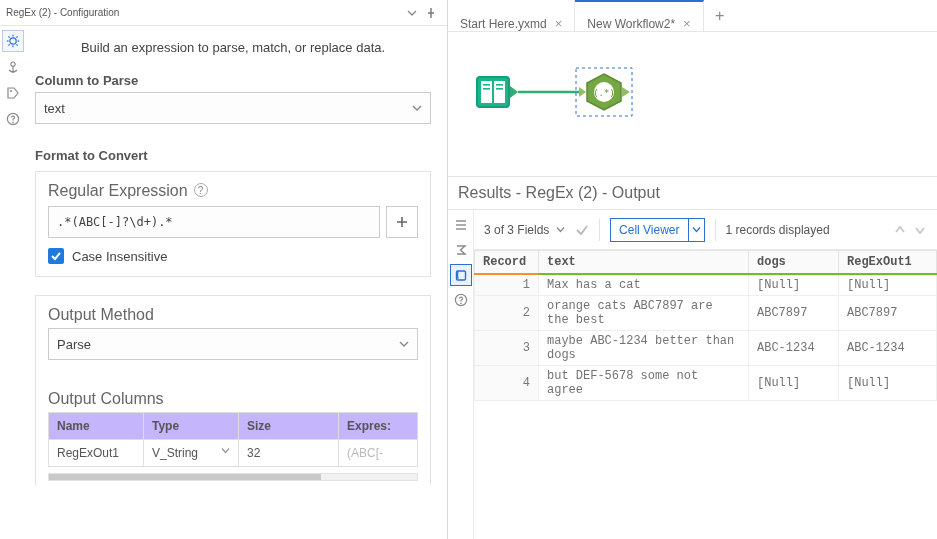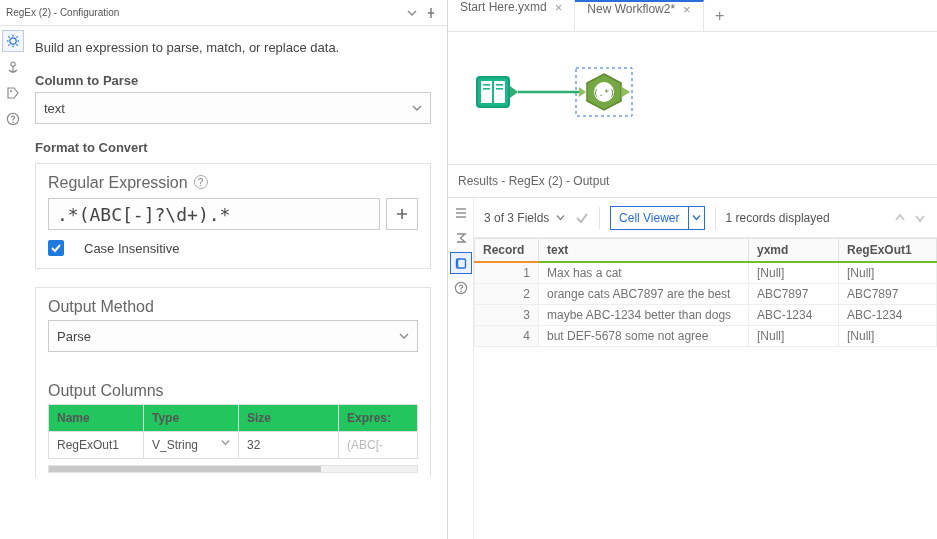--- a/index.html
+++ b/index.html
@@ -9,72 +9,72 @@
   
   .config-panel { width:448px; border-right:1px solid #d8d8d8; background:#fff; display:flex; flex-direction:column; }
   .config-titlebar { display:flex; align-items:center; height:26px; font-size:10px; padding:0 6px; border-bottom:1px solid #e5e5e5; background:#fff; }
   .config-title { flex:1; color:#555; }
   .title-icon { width:18px; height:18px; margin-left:2px; display:flex; align-items:center; justify-content:center; color:#888; }
   .config-body { display:flex; flex:1; min-height:0; }
   .icon-strip { width:27px; border-right:1px solid transparent; padding-top:4px; display:flex; flex-direction:column; align-items:center; gap:4px; }
   .icon-strip .sq { width:22px; height:22px; display:flex; align-items:center; justify-content:center; color:#7a7a7a; }
   .icon-strip .sq.active { border:1px solid #bfcbe2; background:#f2f6ff; color:#2a6fd6; }
   .main-form { flex:1; padding:8px 16px 8px 8px; overflow-y:auto; }
-  .intro { font-size:13px; color:#444; margin:6px 0 18px 0; }
+  .intro { font-size:13px; color:#444; margin:6px 0 18px 0;text-align:center; }
   .lbl { font-weight:600; font-size:13px; color:#555; margin-bottom:4px; display:block; }
   .lbl.sub { font-weight:400; font-size:16px; color:#666; }
   .select, .textinput {
     width:100%; height:32px; border:1px solid #ccc; background:#fdfdfd; padding:0 8px; font-size:13px; color:#444;
     display:flex; align-items:center; position:relative;
   }
   .select .chev { position:absolute; right:8px; top:50%; transform:translateY(-50%); color:#888; }
-  .block { margin-bottom:16px; }
+  .block { margin-bottom:24px; }
   .fieldset { border:1px solid #e2e2e2; padding:10px 12px 12px 12px; margin-bottom:18px; }
   .regex-row { display:flex; gap:6px; align-items:stretch; margin-bottom:10px;}
-  .regex-row .textinput { flex:1; font-family: Consolas, monospace; font-size:18px; }
+  .regex-row .textinput { flex:1; font-family: Consolas, monospace; font-size:12px; }
   .sq-btn { width:32px; height:32px; border:1px solid #ccc; display:flex; align-items:center; justify-content:center; color:#666; background:#fff; }
-  .chk-row { display:flex; align-items:center; gap:20px; font-size:13px; color:#444; }
+  .chk-row { display:flex; align-items:center; gap:8px; font-size:13px; color:#444; }
   .chk { width:16px; height:16px; border-radius:2px; background:#1f7ae0; color:#fff; display:flex; align-items:center; justify-content:center; font-size:11px; font-weight:700; }
 
   table.outcols { width:100%; border-collapse:collapse; font-size:12px; }
   table.outcols th, table.outcols td { border:1px solid #dedede; padding:6px 8px; text-align:left; color:#555; }
-  table.outcols th { font-weight:600; background:#22c55e; }
+  table.outcols th { font-weight:600; background:#c4b5fd; }
   .mini-chev { color:#999; float:right; }
   .h-scroll { height:8px; background:#f1f1f1; border:1px solid #e2e2e2; margin-top:6px; position:relative; }
   .h-scroll .thumb { position:absolute; left:0; top:0; height:6px; width:74%; background:#c9c9c9; }
 
   .help-icon { width:14px; height:14px; border:1px solid #aaa; border-radius:50%; display:inline-flex; align-items:center; justify-content:center; font-size:10px; color:#888; margin-left:6px; position:relative; top:-1px; }
 
   
   .right { flex:1; display:flex; flex-direction:column; min-width:0; }
   .tabs { display:flex; align-items:stretch; height:32px; background:#fff; border-bottom:1px solid #e6e6e6; }
-  .tab { display:flex; align-items:flex-start; gap:8px; padding:0 12px; border-right:1px solid #e6e6e6; color:#666; font-size:12px; }
+  .tab { display:flex; align-items:flex-end; gap:8px; padding:0 12px; border-right:1px solid #e6e6e6; color:#666; font-size:12px; }
   .tab.active { border-top:2px solid #2a6fd6; background:#fff; }
   .tab .close { color:#999; font-size:13px; }
   .plus-tab { width:32px; display:flex; align-items:center; justify-content:center; color:#888; font-size:16px; }
 
   .canvas { flex:0 0 132px; position:relative; background:#fff; }
   .canvas svg { position:absolute; left:0; top:0; }
 
-  .results-title { height:34px; border-top:1px solid #e4e4e4; border-bottom:1px solid #e4e4e4; display:flex; align-items:center; padding:0 10px; background:#fff; color:#666; font-size:12px; }
+  .results-title { height:34px; border-top:1px solid #e4e4e4; border-bottom:1px solid #e4e4e4; display:flex; align-items:center; padding:0 10px; background:#fff; color:#666; font-size:16px;margin-top:12px; }
   .results-body { display:flex; flex:1; min-height:0; }
   .res-strip { width:26px; border-right:1px solid #eaeaea; padding-top:4px; display:flex; flex-direction:column; align-items:center; gap:3px; }
   .res-strip .sq { width:22px; height:22px; display:flex; align-items:center; justify-content:center; color:#8a8a8a; }
   .res-strip .sq.active { border:1px solid #2a6fd6; background:#eaf2ff; color:#2a6fd6; }
 
   .res-main { flex:1; display:flex; flex-direction:column; }
   .toolbar { display:flex; align-items:center; gap:10px; height:40px; border-bottom:1px solid #eaeaea; padding:0 10px; }
   .toolbar .f-count { color:#555; }
   .toolbar .cellviewer { border:1px solid #2a6fd6; color:#2a6fd6; height:24px; display:flex; }
   .toolbar .cellviewer .lbl-part { padding:3px 8px; display:flex; align-items:center; }
   .toolbar .cellviewer .drop-part { border-left:1px solid #2a6fd6; width:16px; display:flex; align-items:center; justify-content:center; }
   .toolbar .sep { width:1px; height:22px; background:#e2e2e2; }
   .toolbar .nav { color:#bbb; display:flex; gap:6px; margin-left:auto; }
 
-  table.grid { width:100%; border-collapse:collapse; font-size:12px; }
+  table.grid { width:100%; border-collapse:collapse; font-size:12px;font-family:Liberation Mono, monospace; }
   table.grid th { font-weight:600; color:#555; text-align:left; padding:4px 8px; border:1px solid #e3e3e3; background:#fafafa; }
   table.grid td { padding:3px 8px; border:1px solid #eee; color:#737373; }
   table.grid td.rec { text-align:right; background:#fafafa; color:#777; width:60px;}
   table.grid .top-accent td, table.grid .top-accent th { border-bottom:2px solid #6bbf2a; }
   table.grid th.first { border-bottom:2px solid #f09030; }
   .null { color:#9a9a9a; }
 
   svg { display:block; }
 </style>
 </head>
@@ -326,21 +326,21 @@
                 </svg>
               </span>
           </span>
         </div>
 
         <table class="grid">
           <tbody>
               <tr class="top-accent">
             <th class="first" style="width:64px">Record</th>
             <th style="width:210px">text</th>
-            <th style="width:90px">yxmd</th>
+            <th style="width:90px">dogs</th>
             <th>RegExOut1</th>
           </tr>
           <tr>
             <td class="rec">1</td>
             <td>Max has a cat</td>
             <td class="null">[Null]</td>
             <td class="null">[Null]</td>
           </tr>
           <tr>
             <td class="rec">2</td>

